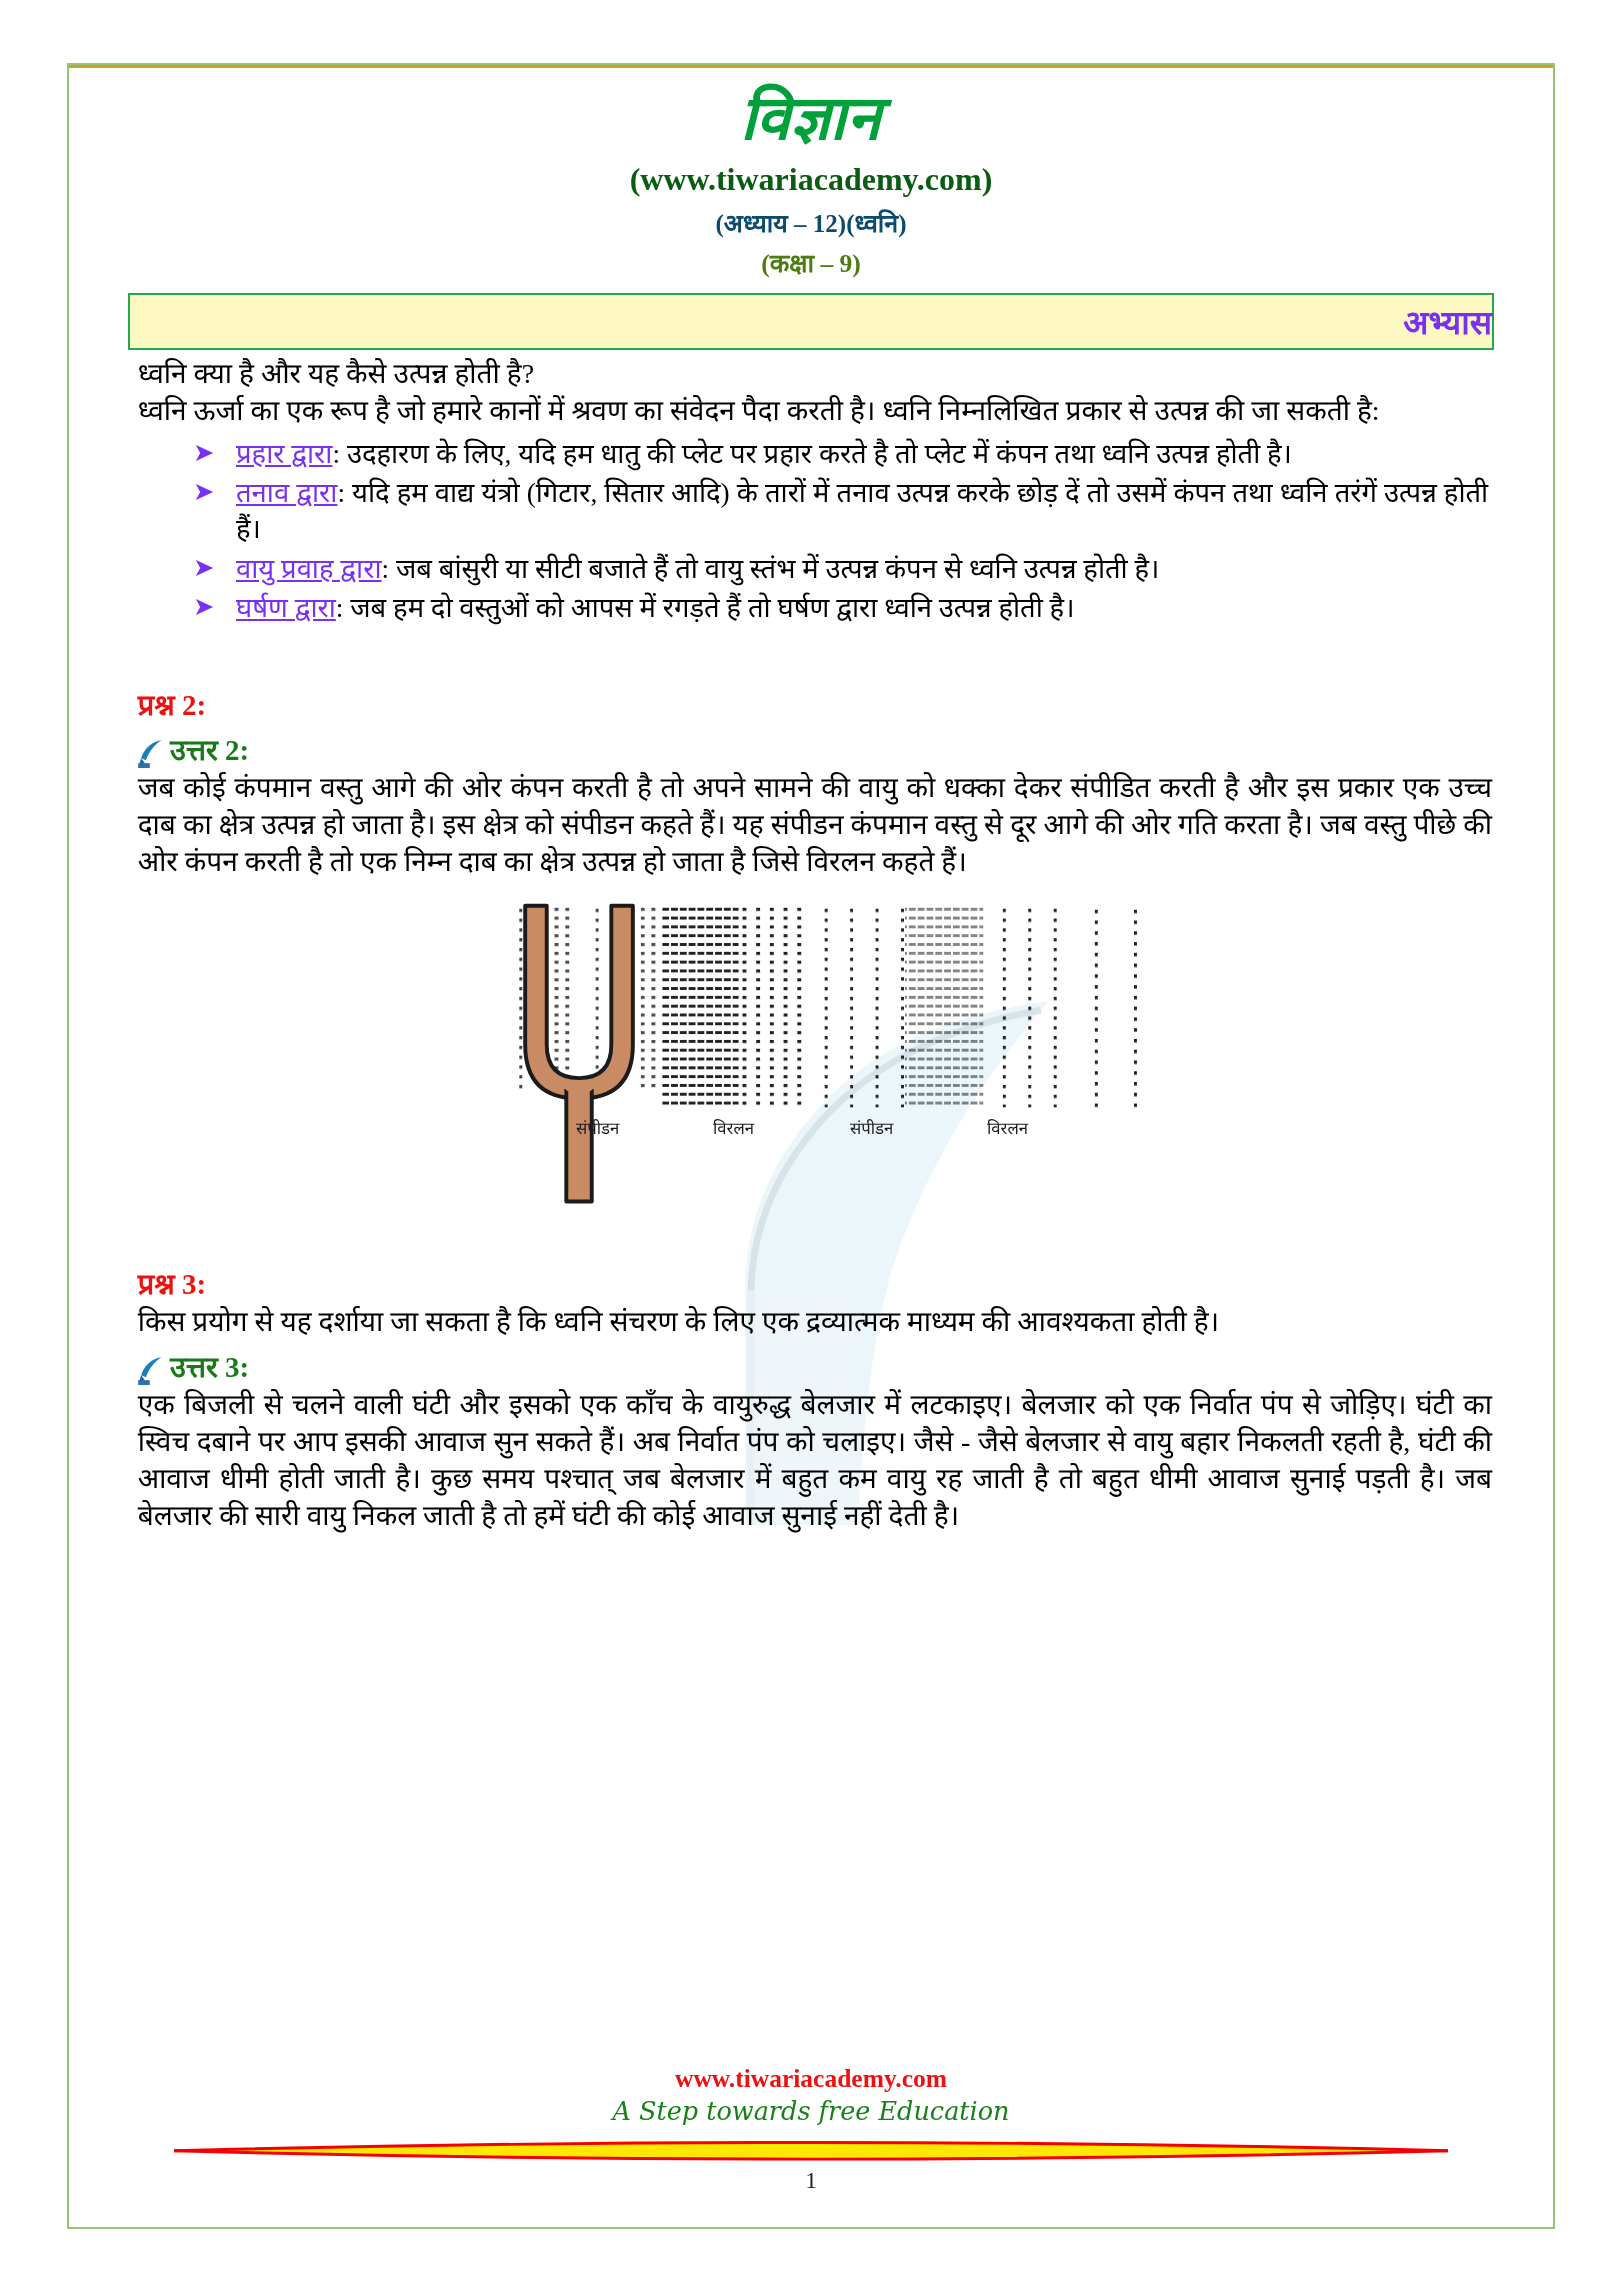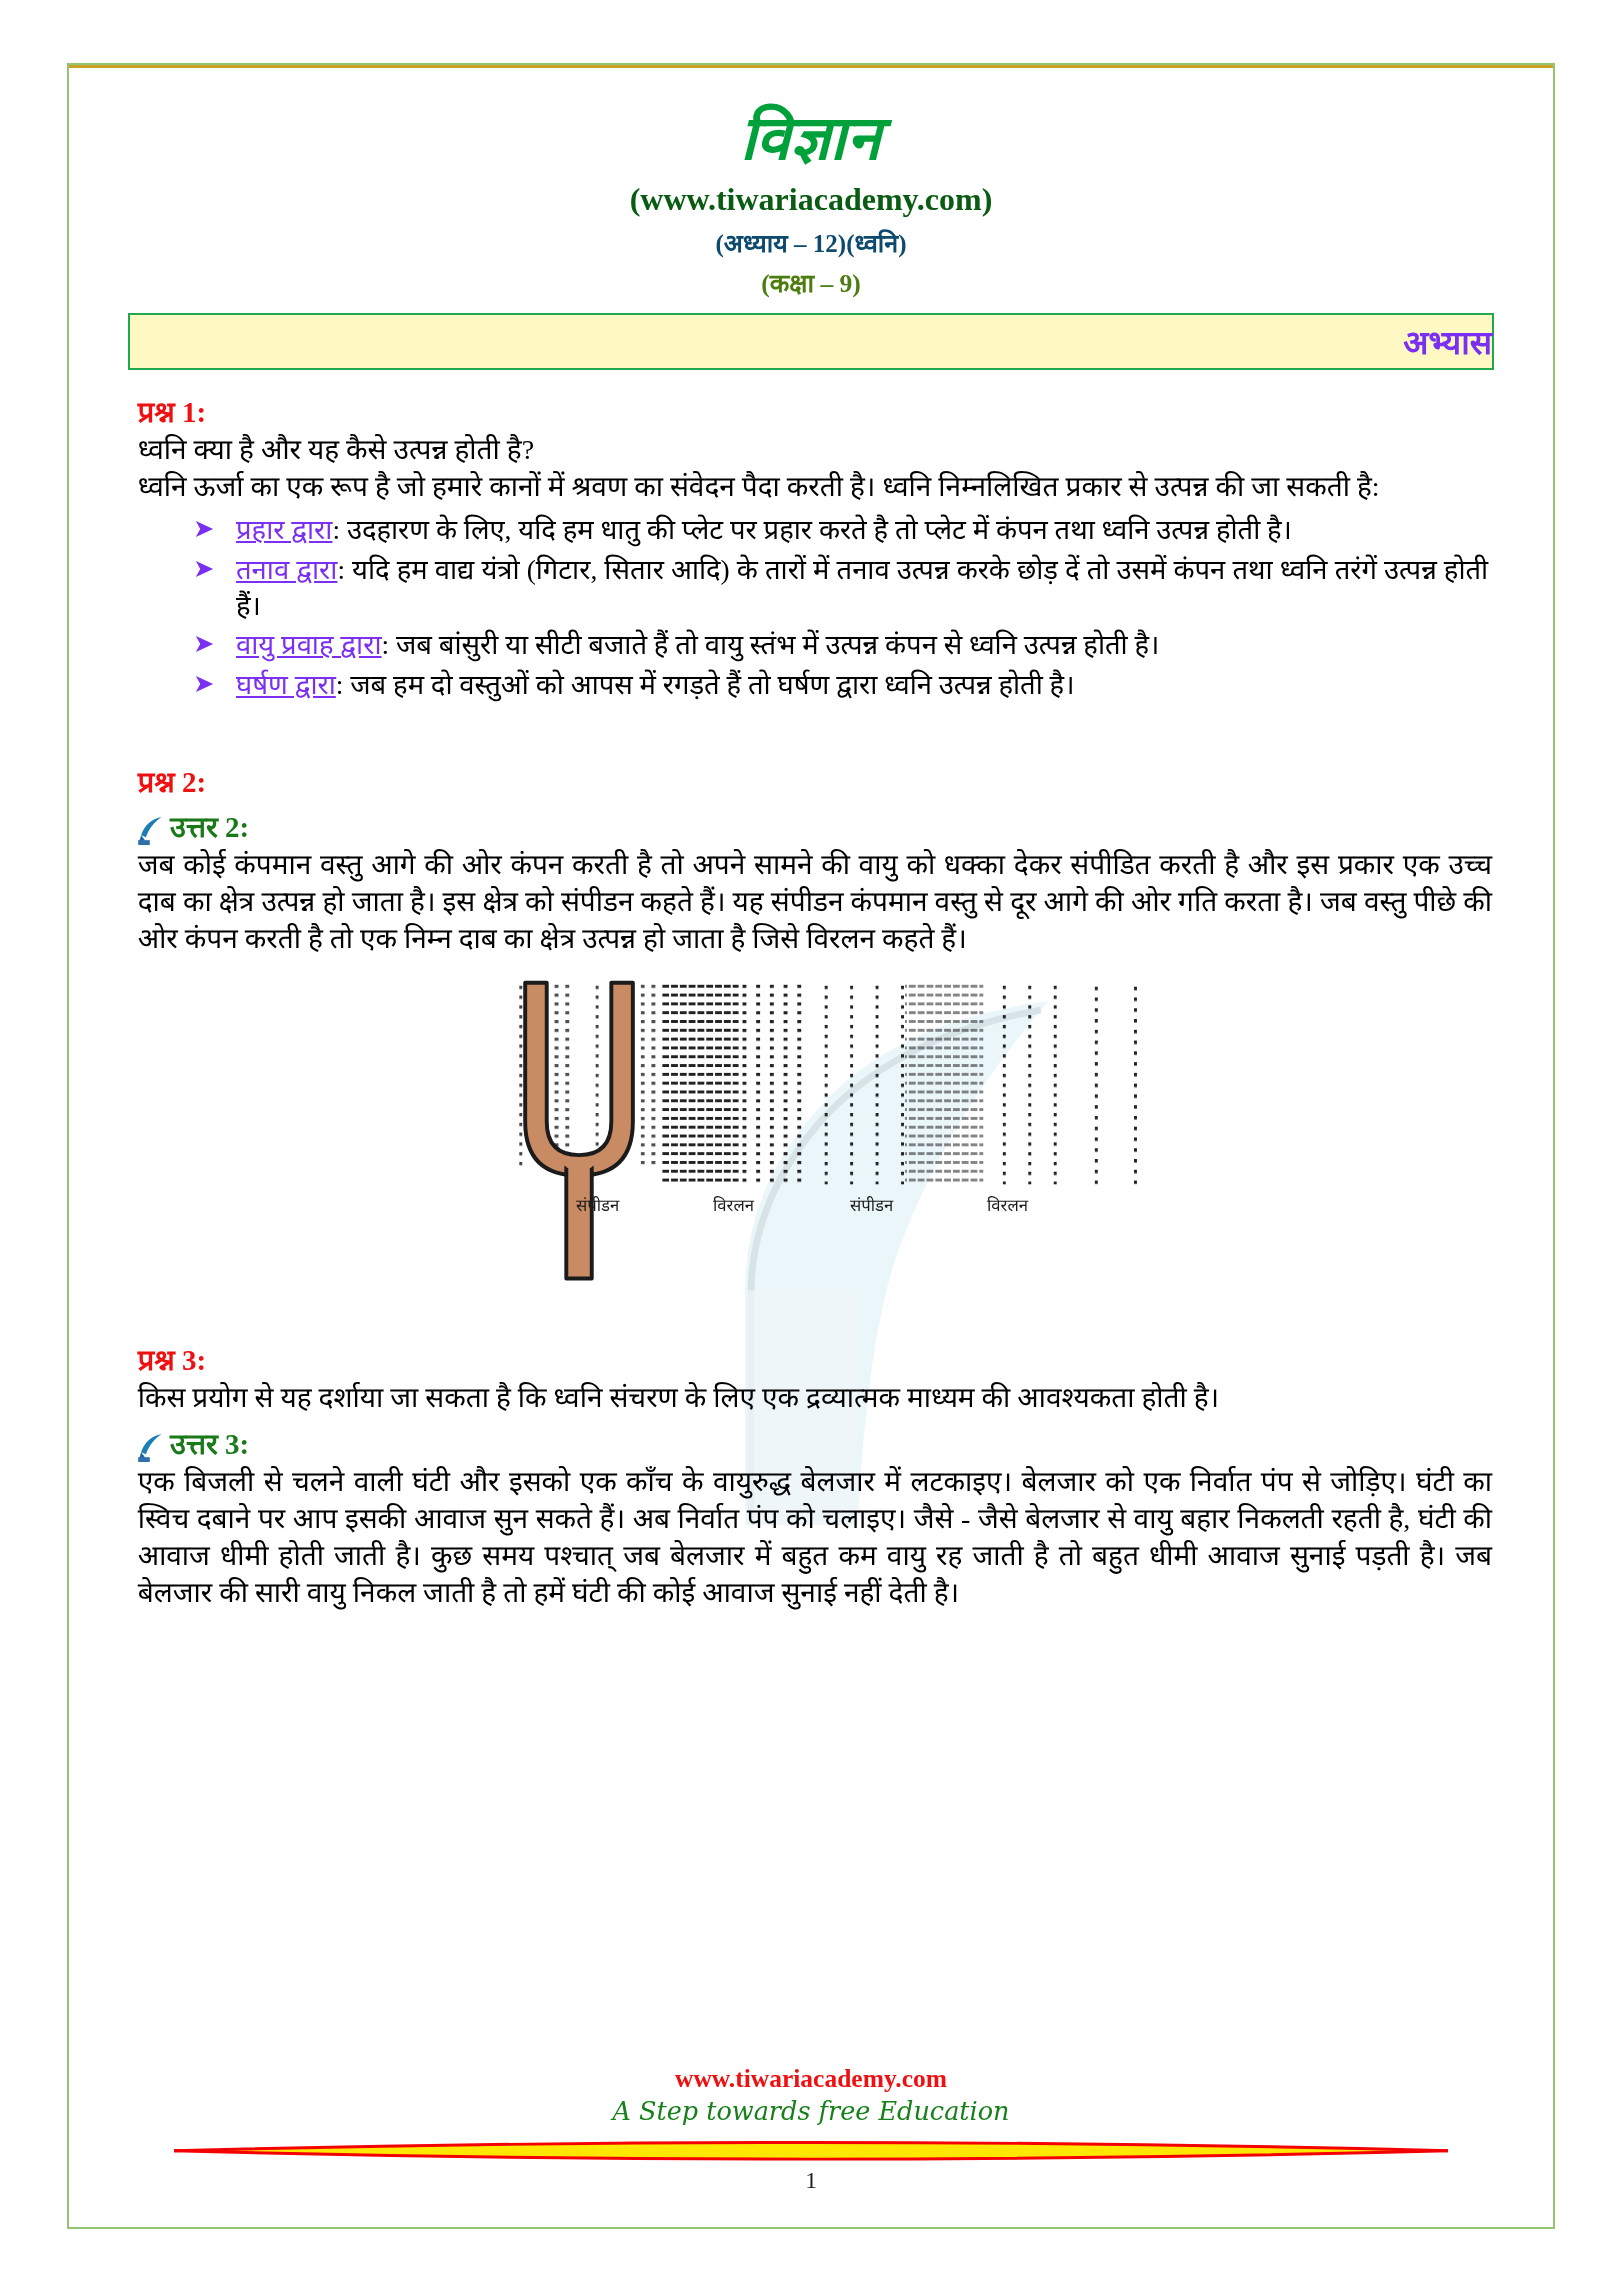--- a/index.html
+++ b/index.html
@@ -24,21 +24,20 @@
     height: 2166px;
     border: 2.9px solid #93c572;
     box-sizing: border-box;
     background: #fff;
   }
   .page-inner {
     position: absolute;
     left: 0; top: 0; right: 0; bottom: 0;
     padding: 0 55px;
     box-sizing: border-box;
-    margin-top: 20px;
   }
   .top-rule {
     position: absolute;
     left: 0; right: 0; top: 0;
     height: 2.9px;
     background: #c9a227;
   }
 
   
   .watermark {
@@ -237,21 +236,20 @@
       <div class="chapter-line">(अध्याय – 12)(ध्वनि)</div>
       <div class="class-line">(कक्षा – 9)</div>
     </div>
 
     <div class="exercise-box">
       <div class="exercise-label">अभ्यास</div>
     </div>
 
     <div class="content">
 
-      <div class="q-head">प्रश्न 1:</div>
       <div class="para q">ध्वनि क्या है और यह कैसे उत्पन्न होती है?</div>
 
       <div class="para">ध्वनि ऊर्जा का एक रूप है जो हमारे कानों में श्रवण का संवेदन पैदा करती है। ध्वनि निम्नलिखित प्रकार से उत्पन्न की जा सकती है:</div>
 
       <ul class="blist">
         <li>
           <span class="marker">➤</span>
           <span class="kw">प्रहार द्वारा</span><span>: उदहारण के लिए, यदि हम धातु की प्लेट पर प्रहार करते है तो प्लेट में कंपन तथा ध्वनि उत्पन्न होती है।</span>
         </li>
         <li>

